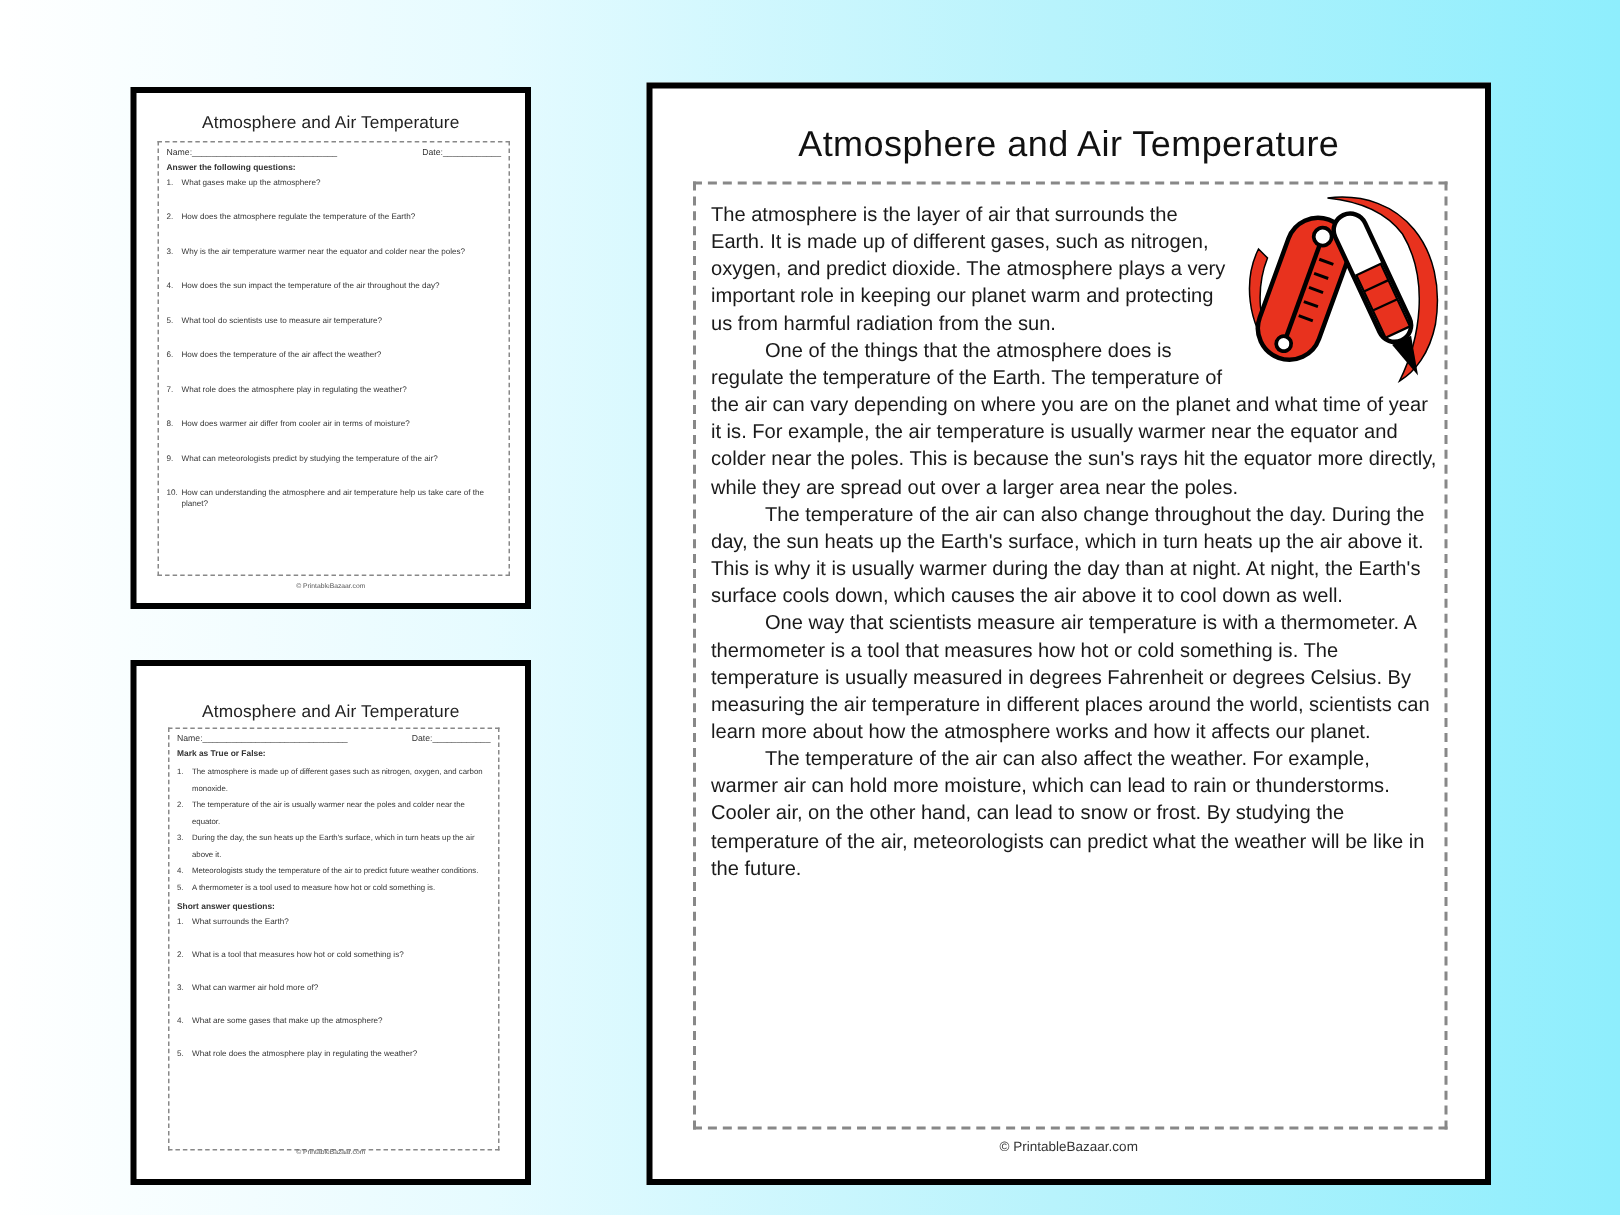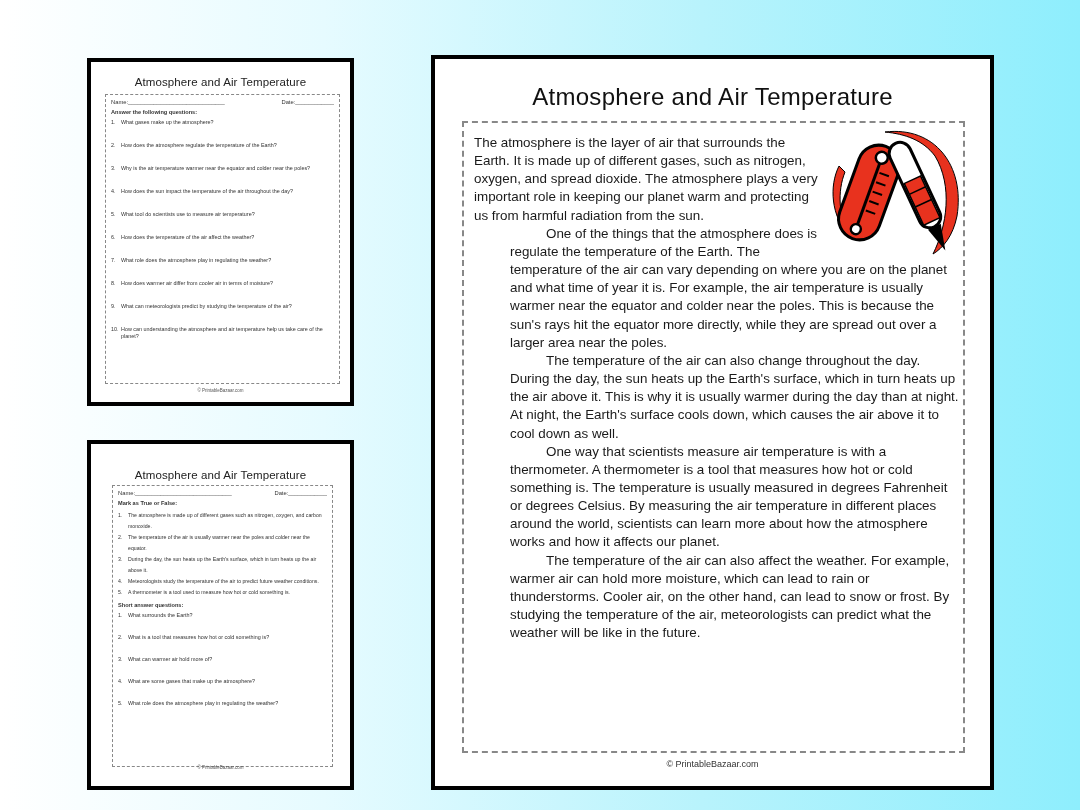--- a/index.html
+++ b/index.html
@@ -41,21 +41,21 @@
   }
   .main-box {
     position:absolute; left:27px; top:62px; width:503px; height:632px;
     border:2px dashed #888; box-sizing:border-box;
   }
   .main-text {
     position:absolute; left:39px; top:75px; width:485px;
     font-size:13.4px; line-height:18.15px; color:#1a1a1a;
   }
   .main-text p { margin:0; }
-  .main-text p.indent { text-indent:36px;margin-left:36px; }
+  .main-text p.indent { text-indent:36px; }
   .illus {
     float:right; width:142px; height:135px; margin:-8px -8px 0 6px;
     shape-outside: margin-box;
   }
   .main-foot {
     position:absolute; left:0; right:0; top:700px; text-align:center;
     font-size:9px; color:#333;
   }
 </style>
 </head>
@@ -197,21 +197,21 @@
 
       <g transform="rotate(-25 95 70)">
         <rect x="84" y="12" width="22" height="92" rx="11" fill="#fff" stroke="#000" stroke-width="3"></rect>
         <rect x="86" y="52" width="18" height="46" fill="#e8321e" stroke="#000" stroke-width="1.5"></rect>
         <line x1="86" y1="64" x2="104" y2="64" stroke="#000" stroke-width="1.5"></line>
         <line x1="86" y1="78" x2="104" y2="78" stroke="#000" stroke-width="1.5"></line>
         <polygon points="88,104 102,104 95,130" fill="#000"></polygon>
       </g>
     </svg>
     <div id="para-list">
-        <p>The atmosphere is the layer of air that surrounds the Earth. It is made up of different gases, such as nitrogen, oxygen, and spread dioxide. The atmosphere plays a very important role in keeping our planet warm and protecting us from harmful radiation from the sun.</p>
+        <p>The atmosphere is the layer of air that surrounds the Earth. It is made up of different gases, such as nitrogen, oxygen, and predict dioxide. The atmosphere plays a very important role in keeping our planet warm and protecting us from harmful radiation from the sun.</p>
         <p class="indent">One of the things that the atmosphere does is regulate the temperature of the Earth. The temperature of the air can vary depending on where you are on the planet and what time of year it is. For example, the air temperature is usually warmer near the equator and colder near the poles. This is because the sun's rays hit the equator more directly, while they are spread out over a larger area near the poles.</p>
         <p class="indent">The temperature of the air can also change throughout the day. During the day, the sun heats up the Earth's surface, which in turn heats up the air above it. This is why it is usually warmer during the day than at night. At night, the Earth's surface cools down, which causes the air above it to cool down as well.</p>
         <p class="indent">One way that scientists measure air temperature is with a thermometer. A thermometer is a tool that measures how hot or cold something is. The temperature is usually measured in degrees Fahrenheit or degrees Celsius. By measuring the air temperature in different places around the world, scientists can learn more about how the atmosphere works and how it affects our planet.</p>
         <p class="indent">The temperature of the air can also affect the weather. For example, warmer air can hold more moisture, which can lead to rain or thunderstorms. Cooler air, on the other hand, can lead to snow or frost. By studying the temperature of the air, meteorologists can predict what the weather will be like in the future.</p>
       </div>
   </div>
   <div class="main-foot">© PrintableBazaar.com</div>
 </div>
 
 </body></html>

